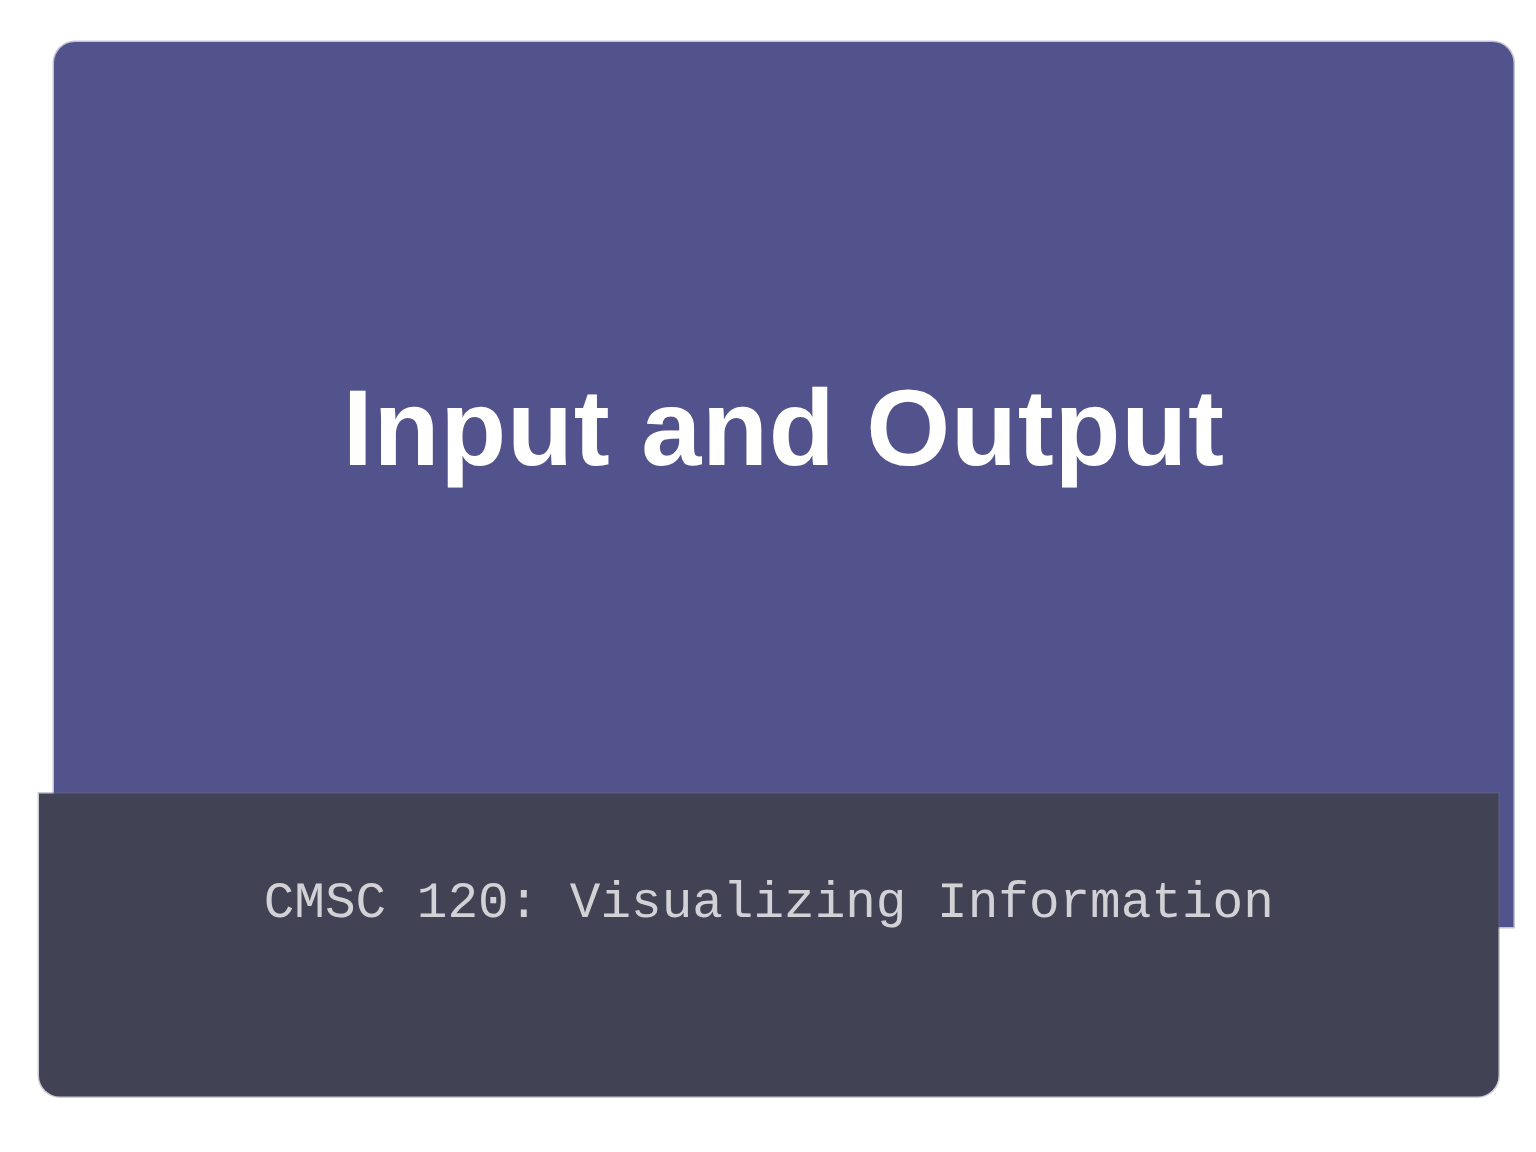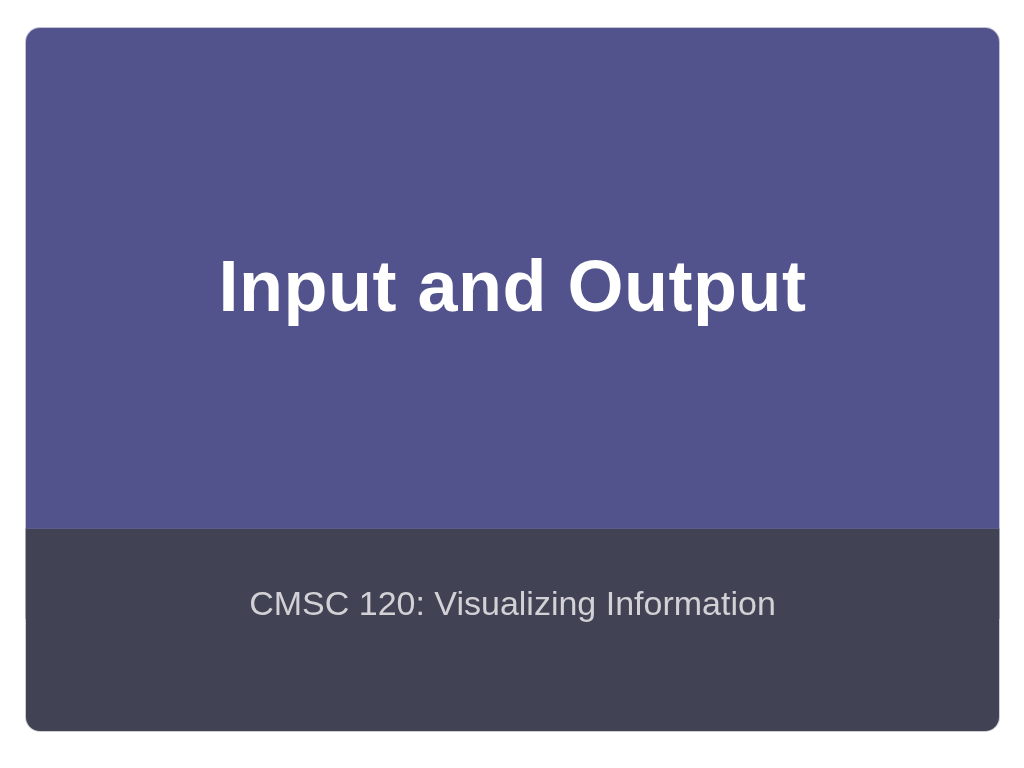--- a/index.html
+++ b/index.html
@@ -15,21 +15,21 @@
   #slide-canvas {
     position: relative;
     width: 1024px;
     height: 768px;
     background: #ffffff;
   }
 
   
   #title-panel {
     position: absolute;
-    left: 26px;
+    left: 36px;
     top: 28px;
     width: 973px;
     height: 590px;
     background: #52538c;
     border-radius: 14px 14px 0 0;
     box-shadow: 0 0 0 1px rgba(120,125,160,0.45);
     display: flex;
     align-items: flex-start;
     justify-content: center;
   }
@@ -63,21 +63,21 @@
     box-shadow: 0 0 0 1px rgba(110,113,133,0.35);
   }
 
   #subtitle-text {
     position: absolute;
     left: 0;
     right: 0;
     top: 48px;
     text-align: center;
     color: #d2d2d6;
-    font-family: Liberation Sans, sans-serif;
+    font-family: Liberation Mono, monospace;
     font-weight: normal;
     font-size: 34px;
     line-height: 52px;
   }
 
   .subtitle-line {
     display: block;
     white-space: nowrap;
   }
 </style>

